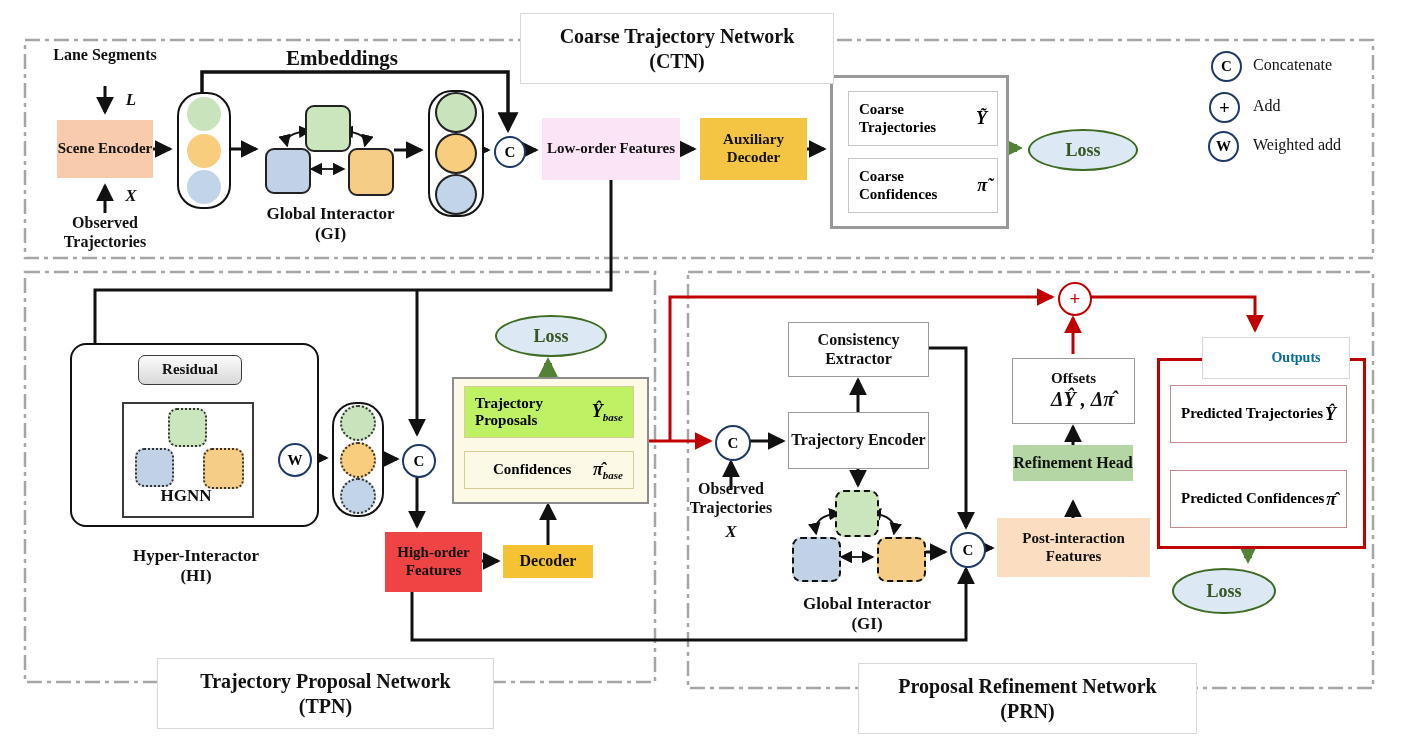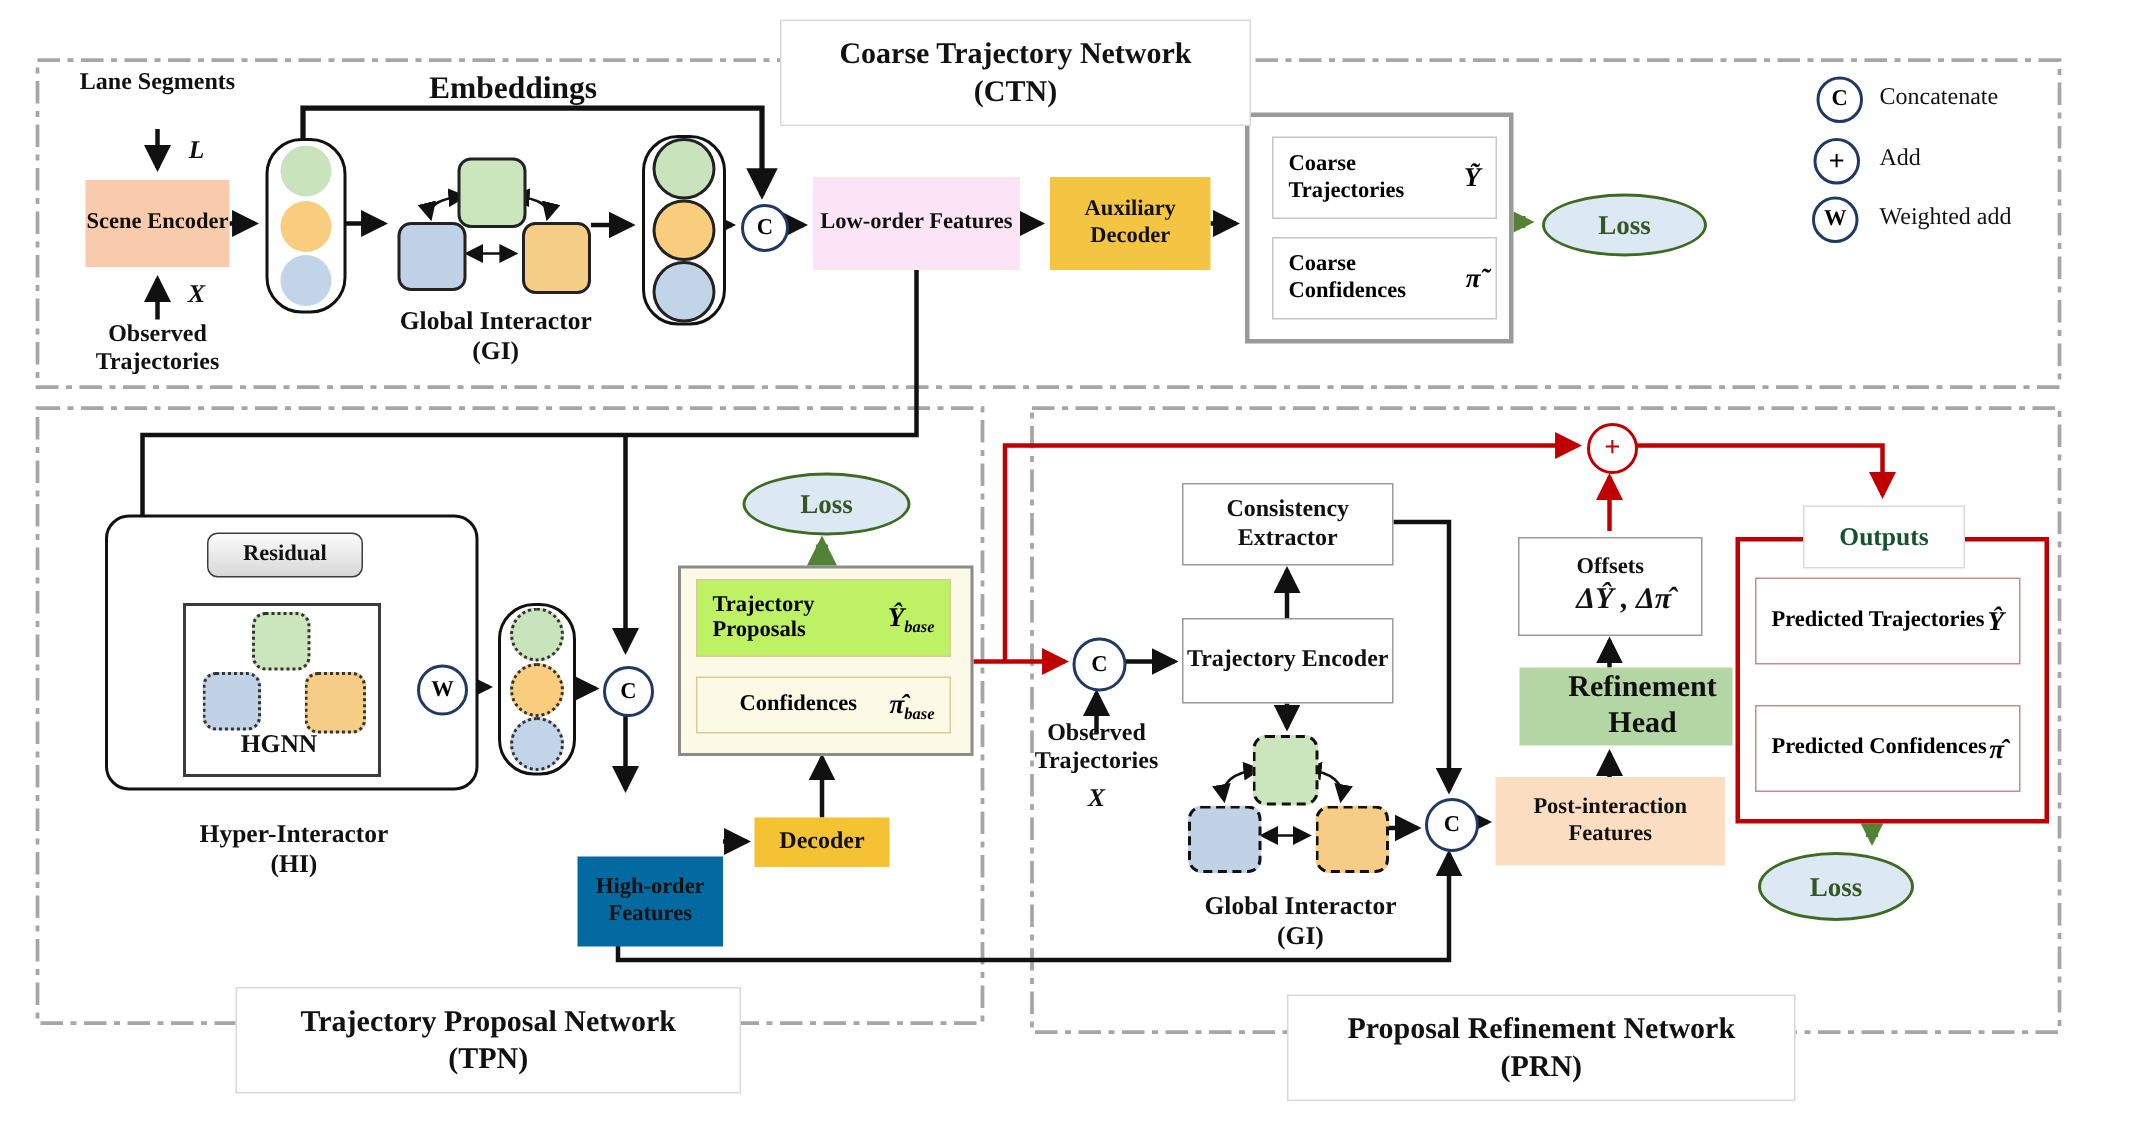--- a/index.html
+++ b/index.html
@@ -205,21 +205,21 @@
   <div class="inner-gray" style="left:10px;top:7px;width:170px;height:52px;background:#bef264;border:1.5px solid #D6CD96;justify-content:center;">
     <span class="inner-lbl">Trajectory Proposals</span>
     <span class="sym"><span>Ŷ</span><span class="sub">base</span></span>
   </div>
   <div class="inner-gray" style="left:10px;top:72px;width:170px;height:38px;background:#FCFAE6;border:1.5px solid #D6CD96;padding-left:28px;">
     <span class="inner-lbl">Confidences</span>
     <span class="sym"><span>π̂</span><span class="sub">base</span></span>
   </div>
 </div>
 
-<div class="box" style="left:385px;top:532px;width:97px;height:60px;background:#0369a1;margin-top:39px;">High-order Features</div>
+<div class="box" style="left:385px;top:532px;width:97px;height:60px;background:#ef4444;">High-order Features</div>
 <div class="box" style="left:503px;top:545px;width:90px;height:33px;background:#F4C232;font-size:16px;">Decoder</div>
 
 <div class="titlebox" style="left:157px;top:658px;width:335px;height:69px;text-align:right;">
   <div>Trajectory Proposal Network</div>
   <div>(TPN)</div>
 </div>
 
 <div class="opc" style="left:715px;top:425px;width:32px;height:32px;">C</div>
 <div class="lbl" style="left:661px;top:480px;width:140px;font-size:16px;">Observed Trajectories</div>
 <div class="lbl it" style="left:719px;top:522px;width:24px;font-size:17px;">X</div>
@@ -231,31 +231,31 @@
 <div class="sq" style="left:792px;top:537px;width:45px;height:41px;background:#C2D2E6;border:2.5px dashed #111;"></div>
 <div class="sq" style="left:877px;top:537px;width:45px;height:41px;background:#F6CD86;border:2.5px dashed #111;"></div>
 <div class="lbl" style="left:786px;top:594px;width:162px;font-size:17px;">
   <div>Global Interactor</div>
   <div>(GI)</div>
 </div>
 
 <div class="opc" style="left:950px;top:532px;width:32px;height:32px;">C</div>
 
 <div class="box" style="left:997px;top:518px;width:153px;height:59px;background:#FBDDC2;">Post-interaction Features</div>
-<div class="box" style="left:1013px;top:445px;width:120px;height:52px;background:#B4D6A4;font-size:20px;padding-left:22px;">Refinement Head</div>
+<div class="box" style="left:1013px;top:445px;width:120px;height:36px;background:#B4D6A4;font-size:16px;">Refinement Head</div>
 
 <div class="box" style="left:1012px;top:358px;width:121px;height:64px;background:#fff;border:1.5px solid #9a9a9a;flex-direction:column;">
   <div>Offsets</div>
   <div class="sym" style="font-size:20px;margin-left:18px;">ΔŶ , Δπ̂</div>
 </div>
 
 <div class="opc" style="left:1058px;top:282px;width:30px;height:30px;border-color:#C00000;color:#C00000;font-size:19px;">+</div>
 
 <div class="abs" style="left:1157px;top:358px;width:203px;height:185px;background:#fff;border:3px solid #C00000;z-index:2;"></div>
-<div class="box" style="left:1202px;top:337px;width:106px;height:40px;background:#fff;border:1.5px solid #d9d9d9;color:#14532d;font-size:17px;z-index:3;">Outputs</div>
+<div class="box" style="left:1202px;top:337px;width:106px;height:40px;background:#fff;border:1.5px solid #d9d9d9;color:#0369a1;font-size:14px;z-index:3;padding-left:40px;">Outputs</div>
 <div class="inner-gray" style="left:1170px;top:385px;width:177px;height:58px;border:1.5px solid #C88B8B;z-index:3;">
   <span class="inner-lbl">Predicted Trajectories</span>
   <span class="sym">Ŷ</span>
 </div>
 <div class="inner-gray" style="left:1170px;top:470px;width:177px;height:58px;border:1.5px solid #C88B8B;z-index:3;">
   <span class="inner-lbl">Predicted Confidences</span>
   <span class="sym">π̂</span>
 </div>
 
 <div class="ellipse" style="left:1172px;top:568px;width:100px;height:42px;">Loss</div>

